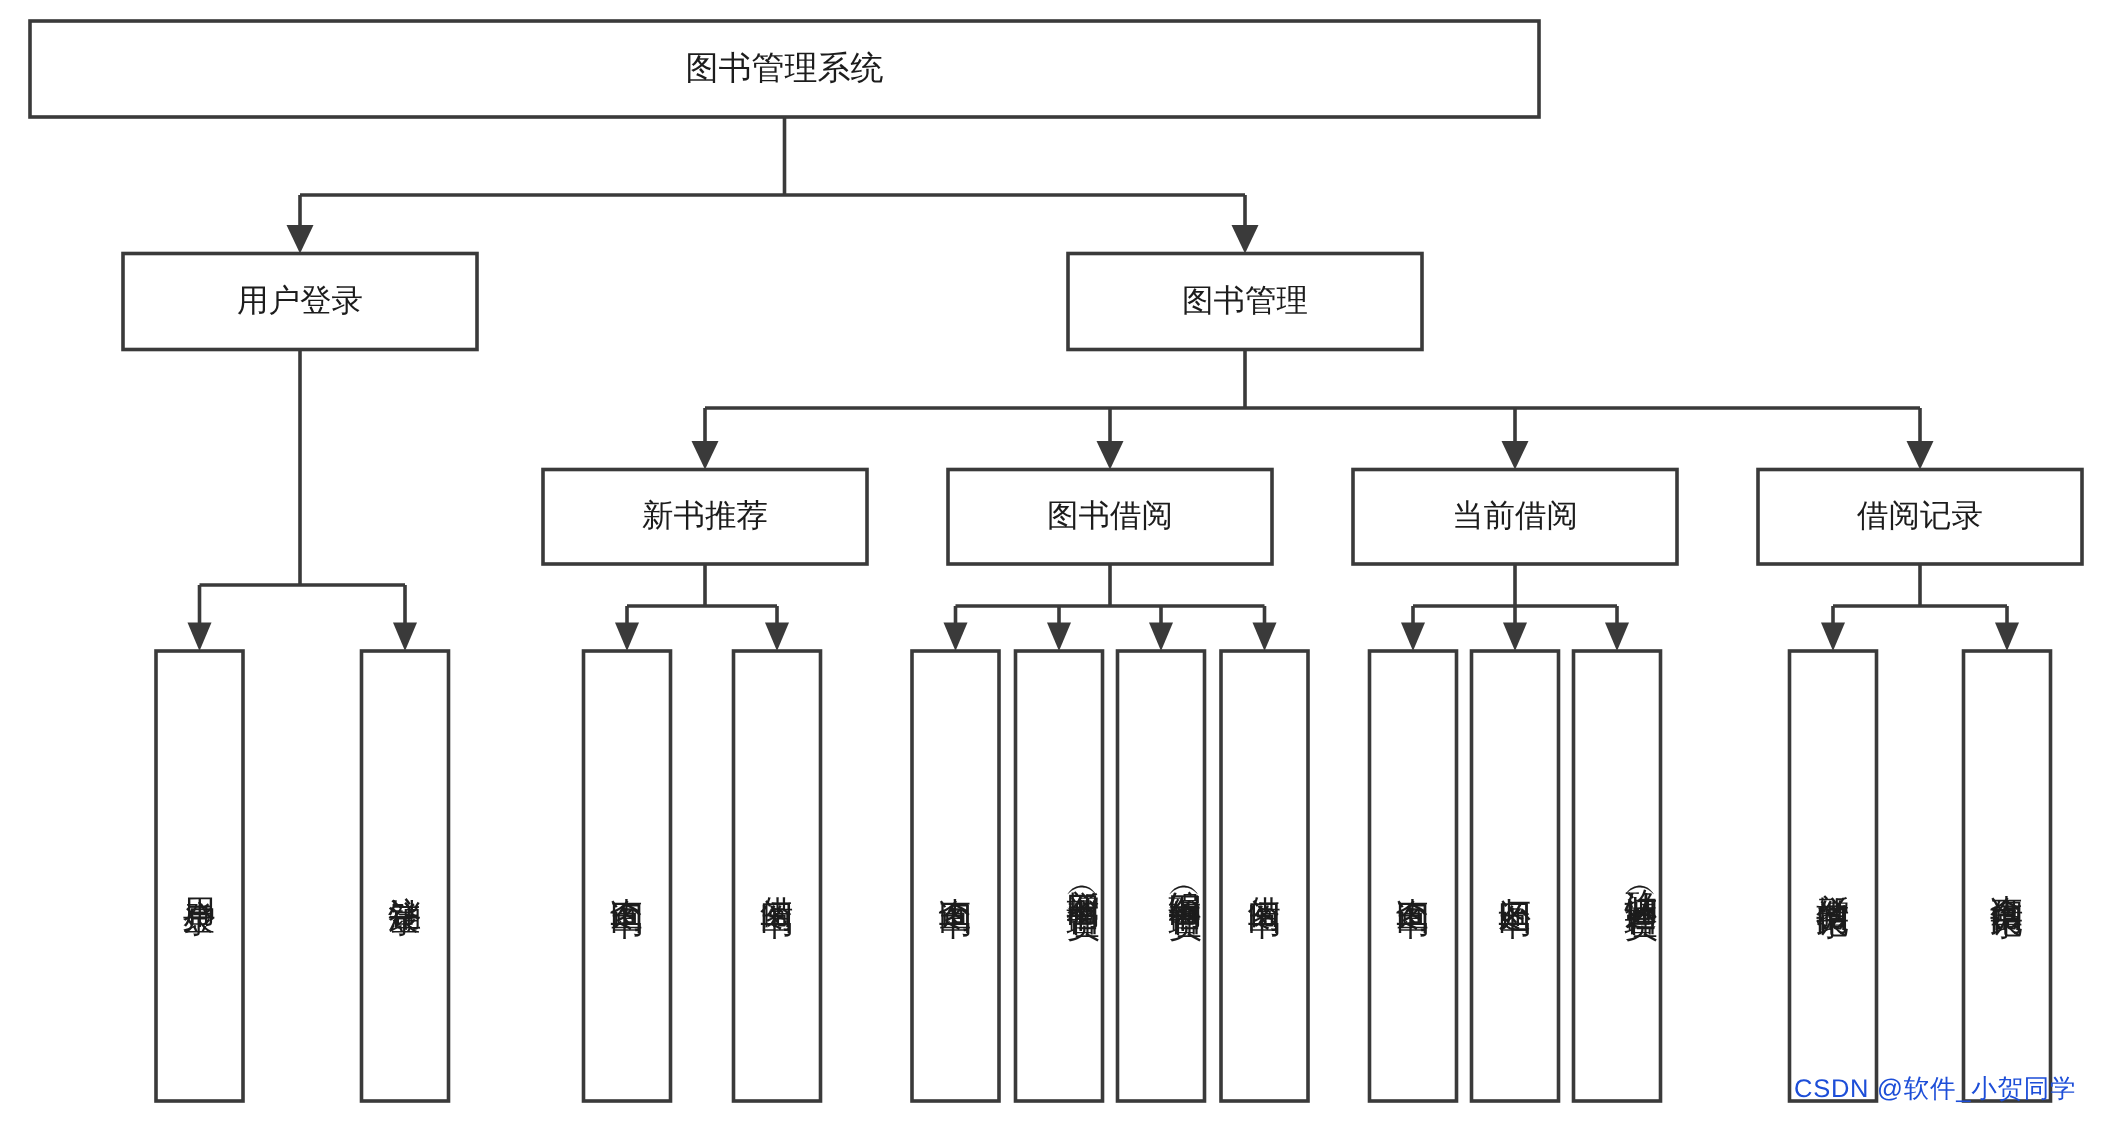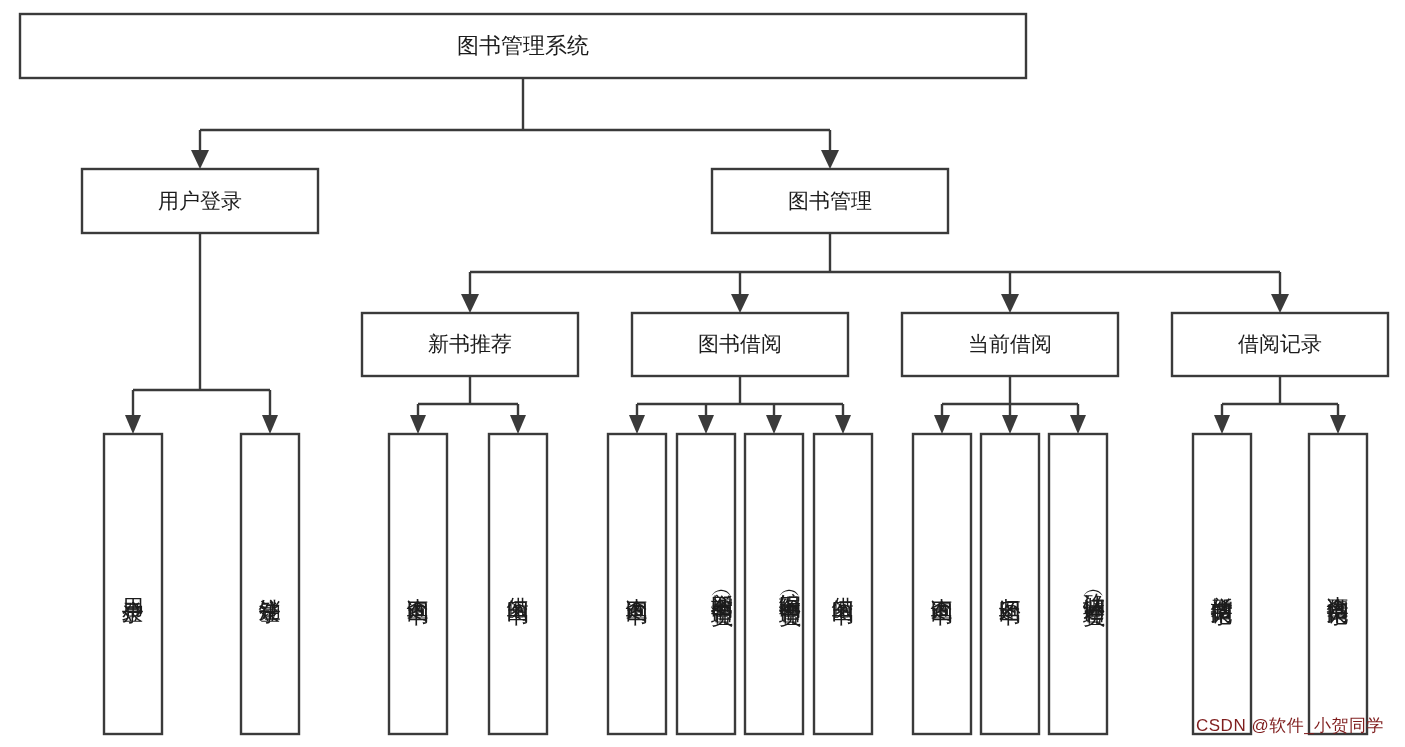--- a/index.html
+++ b/index.html
@@ -71,21 +71,21 @@
     justify-content: center;
     text-align: center;
     pointer-events: none;
   }
   .watermark {
     position: absolute;
     left: 1196px;
     top: 714px;
     font-family: "Liberation Sans", "DejaVu Sans", sans-serif;
     font-size: 17px;
-    color: #7f1d1d;
+    color: #1d4ed8;
     white-space: nowrap;
     letter-spacing: 0.5px;
   }
 </style>
 </head>
 <body>
 
 <div id="diagram-root">
 
   <svg id="flow" viewBox="0 0 1405 747" xmlns="http://www.w3.org/2000/svg">

